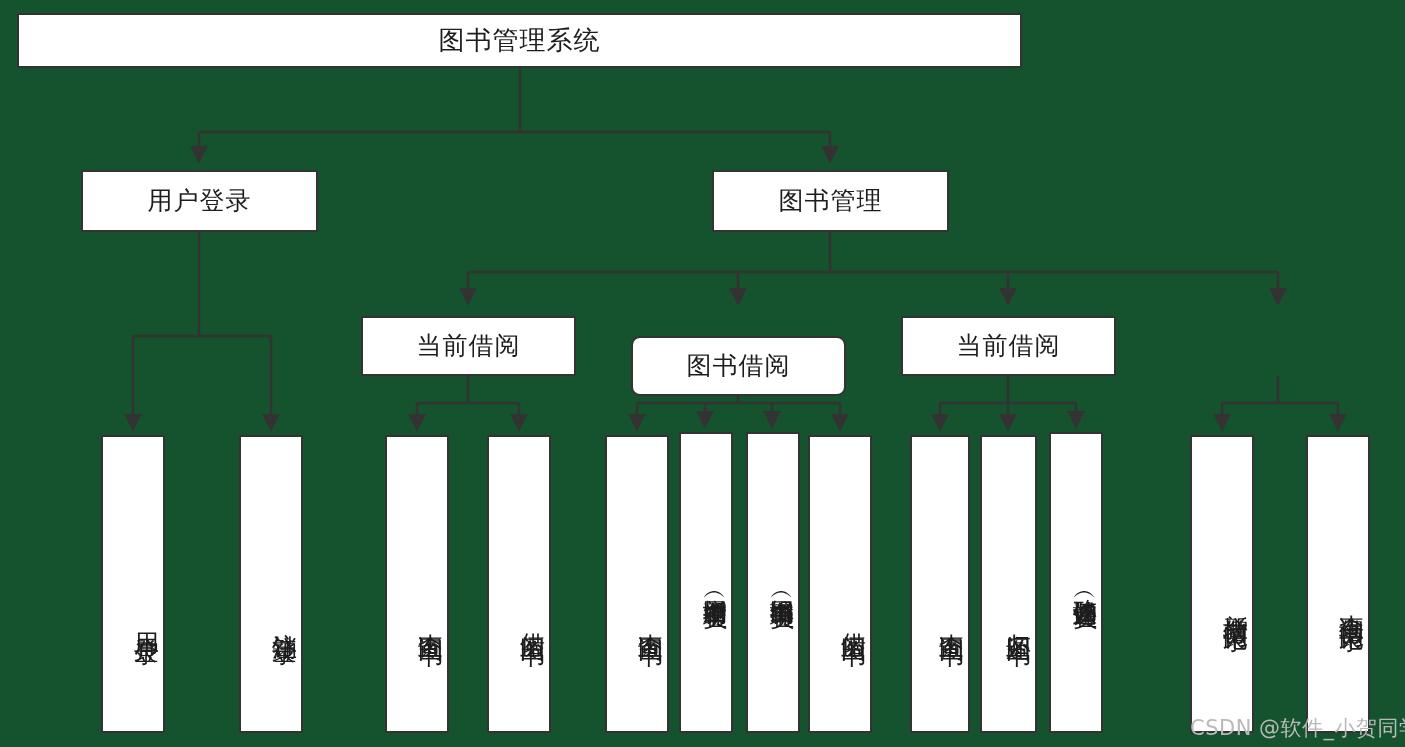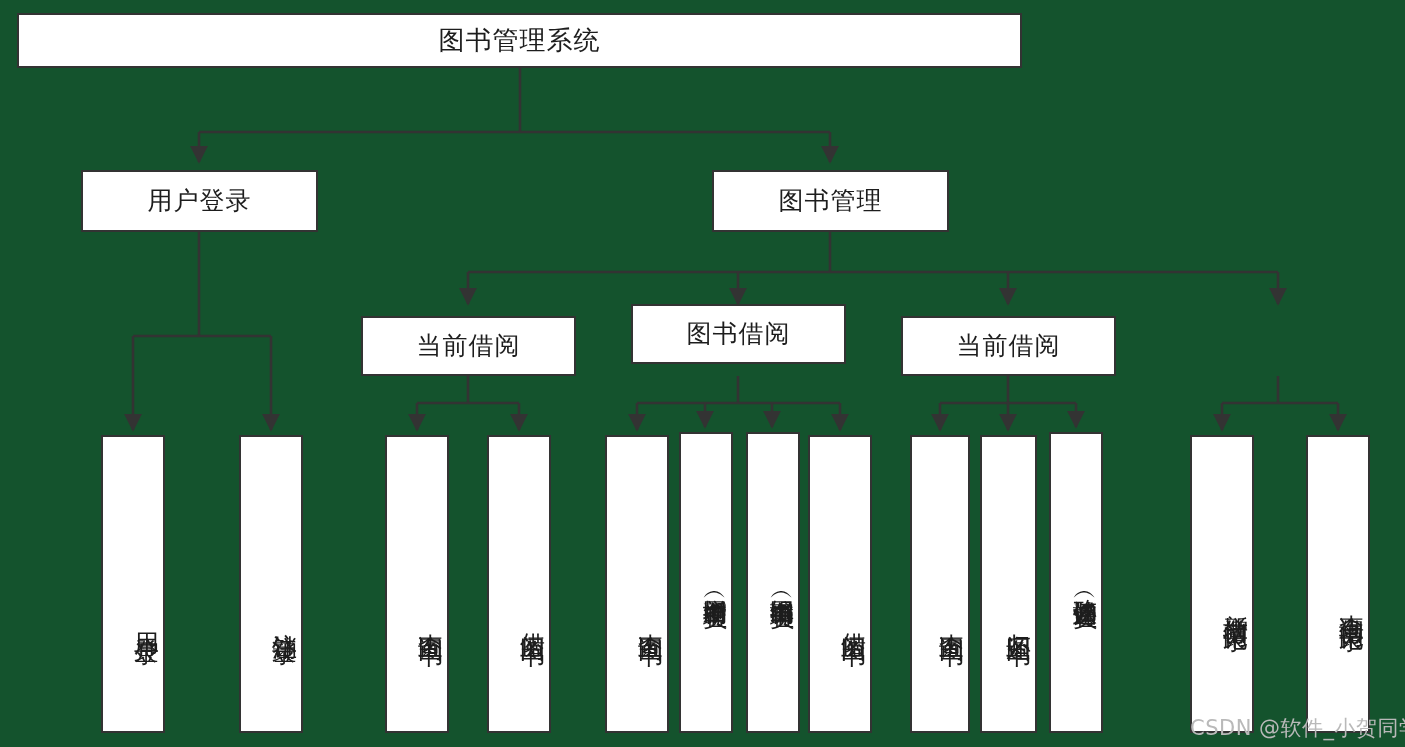--- a/index.html
+++ b/index.html
@@ -138,21 +138,21 @@
   </div>
 
   <div class="node h-node" style="left:712px; top:170px; width:237px; height:62px;">
     <span>图书管理</span>
   </div>
 
   <div class="node h-node" style="left:361px; top:316px; width:215px; height:60px;">
     <span>当前借阅</span>
   </div>
 
-  <div class="node h-node" style="left:631px; top:304px; width:215px; height:60px;">
+  <div class="node h-node" style="left:631px; top:336px; width:215px; height:60px;border-radius:9px;">
     <span>图书借阅</span>
   </div>
 
   <div class="node h-node" style="left:901px; top:316px; width:215px; height:60px;">
     <span>当前借阅</span>
   </div>
 
 
   <div class="node v-node" style="left:101px; top:435px; width:64px; height:298px; padding-top:70px;">
     <span class="vtext">用户登录</span>

